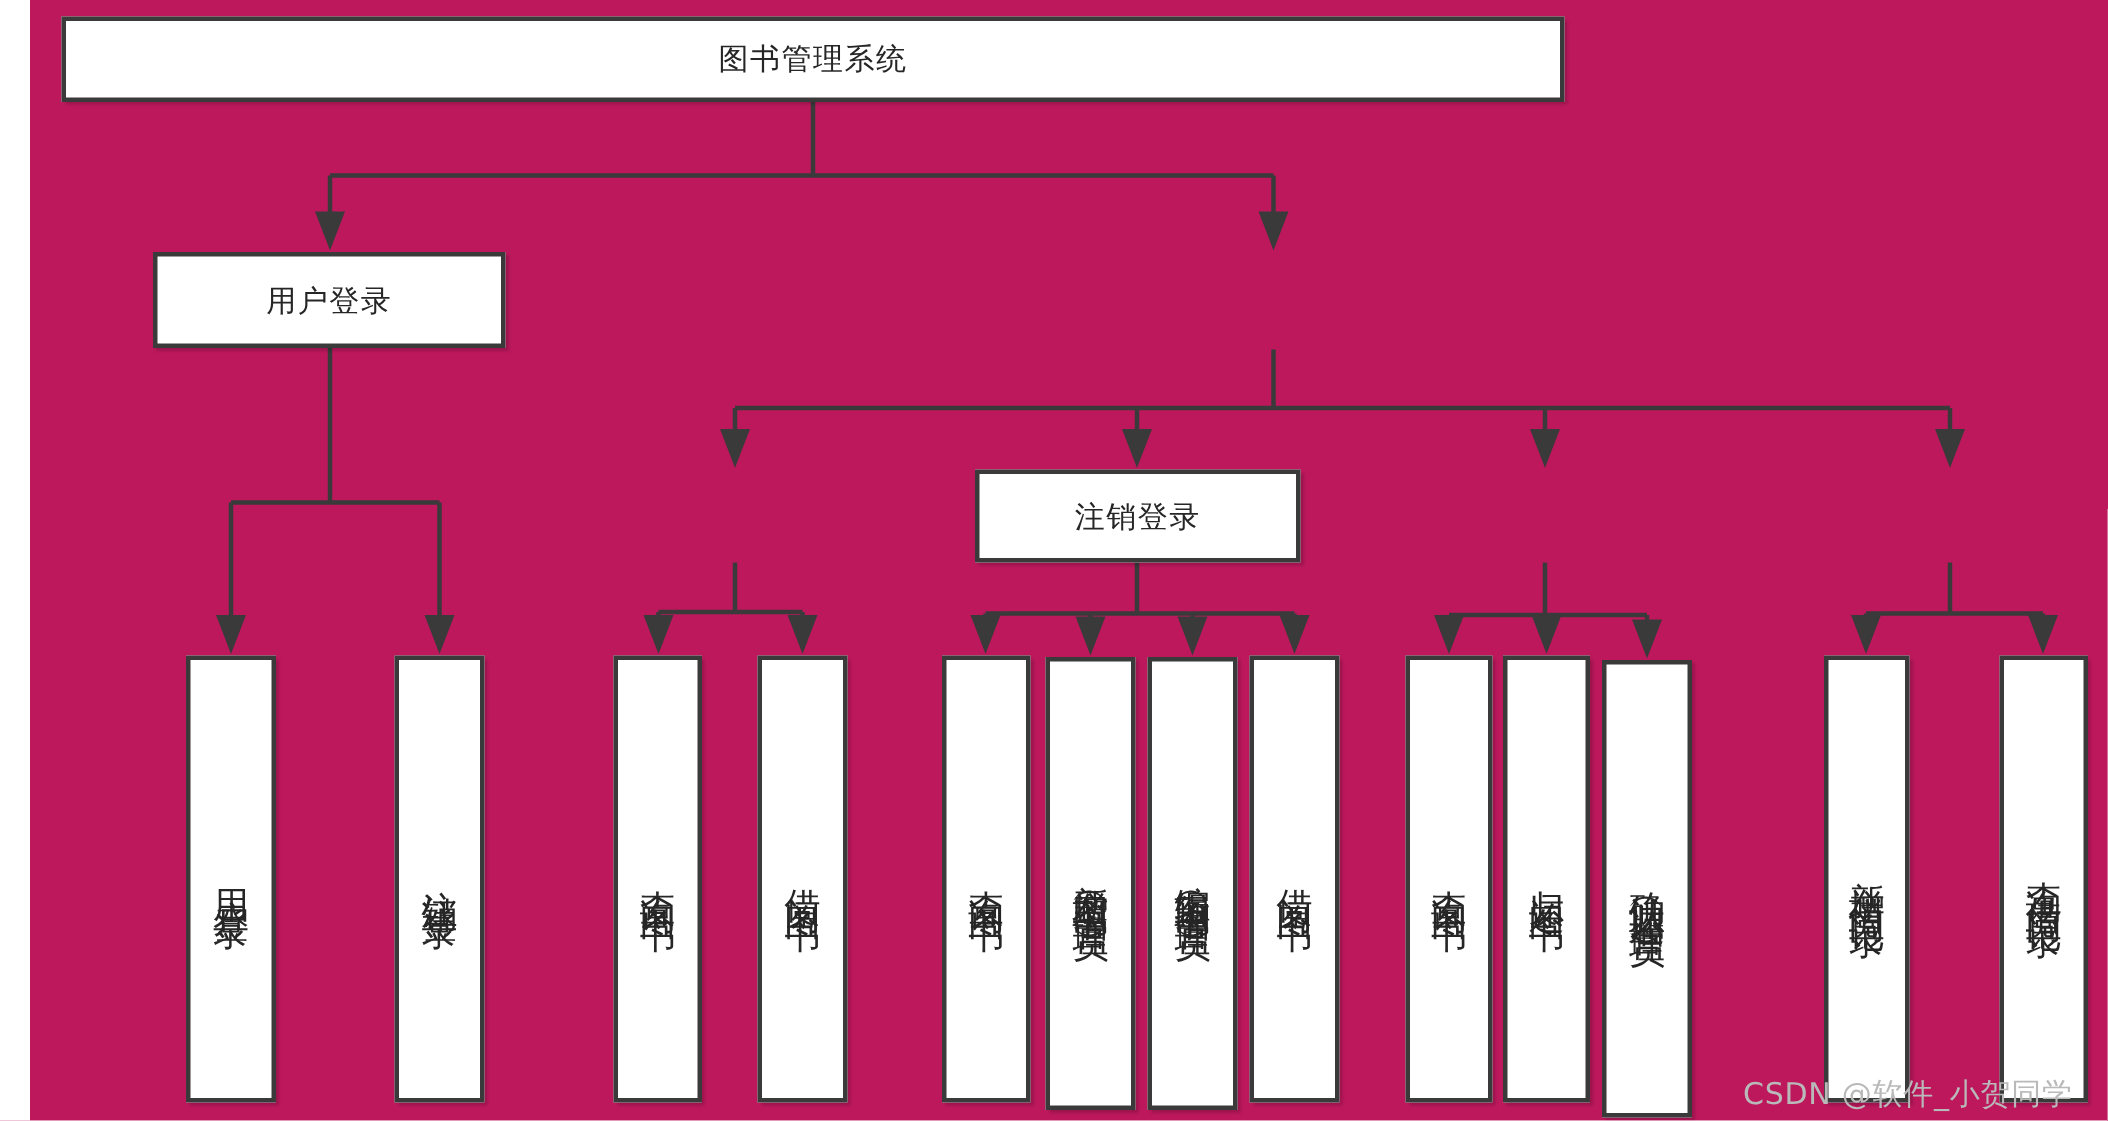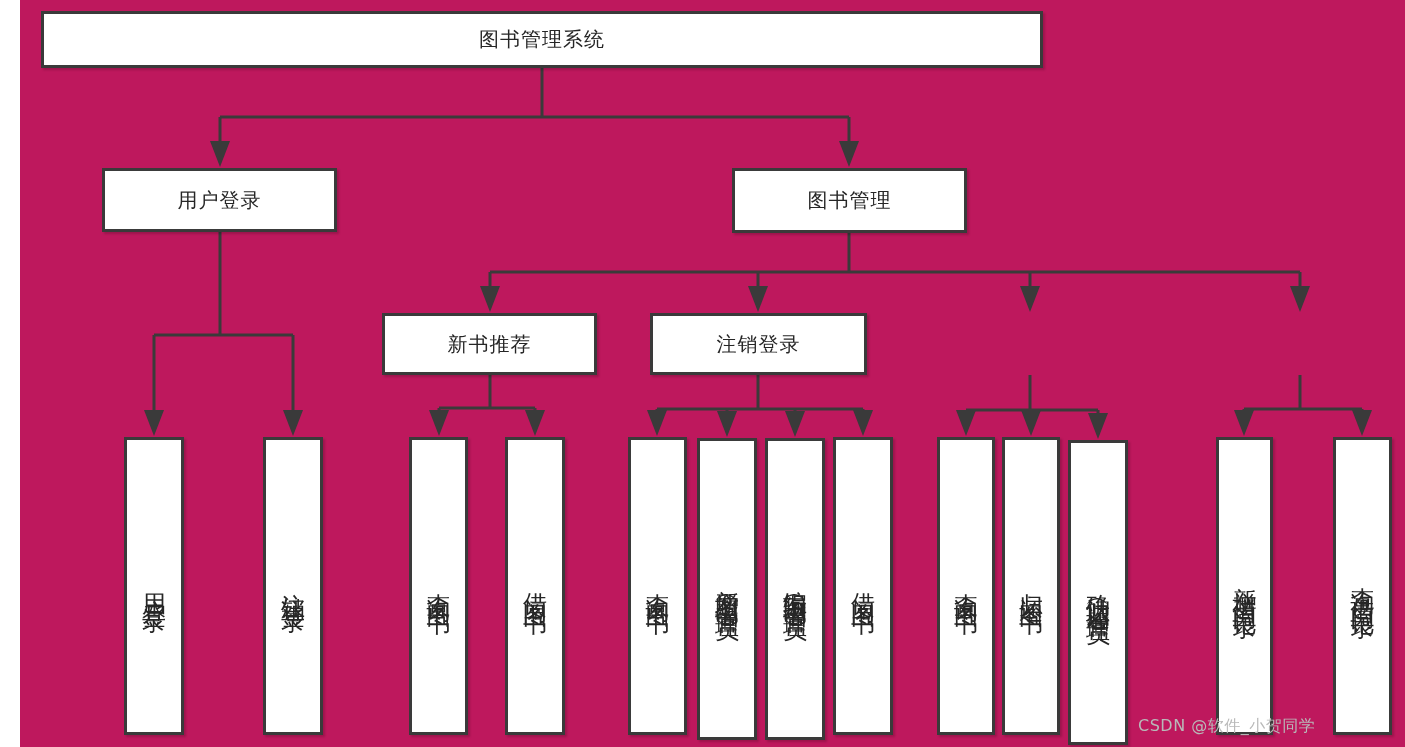--- a/index.html
+++ b/index.html
@@ -13,22 +13,22 @@
     border:3px solid #3a3a3a;display:flex;align-items:center;justify-content:center;
     box-shadow:2px 2px 2px rgba(0,0,0,0.18);z-index:2;
   }
   .node{font-size:20px;letter-spacing:1px;color:#262626;white-space:nowrap;}
   .leaf .vtext{
     writing-mode:vertical-rl;text-orientation:mixed;
     font-size:24px;letter-spacing:6px;line-height:1;color:#262626;
   }
   .leaf-long .vtext{letter-spacing:4px;}
   .watermark{
-    position:absolute;left:1118px;top:716px;z-index:5;
-    font-size:16px;color:#b9b9b9;white-space:nowrap;letter-spacing:0.5px;text-align:center;
+    position:absolute;left:1142px;top:716px;z-index:5;
+    font-size:20px;color:#b9b9b9;white-space:nowrap;letter-spacing:0.5px;text-align:center;
   }
 </style>
 </head>
 <body>
 
 <div class="stage">
 
   <svg class="connectors" width="1405" height="747" viewBox="0 0 1405 747" xmlns="http://www.w3.org/2000/svg">
     <g stroke="#3a3a3a" stroke-width="3" fill="none">
 
@@ -69,27 +69,21 @@
     </g>
   </svg>
 
   <div class="node" style="left:21px;top:11px;width:1002px;height:57px">
     <span>图书管理系统</span>
   </div>
 
   <div class="node" style="left:82px;top:168px;width:235px;height:64px">
     <span>用户登录</span>
   </div>
-  <div class="node" style="left:712px;top:168px;width:235px;height:65px">
-    <span>图书管理</span>
-  </div>
 
-  <div class="node" style="left:362px;top:313px;width:215px;height:62px">
-    <span>新书推荐</span>
-  </div>
   <div class="node" style="left:630px;top:313px;width:217px;height:62px">
     <span>注销登录</span>
   </div>
 
   <div class="leaf" style="left:104px;top:437px;width:60px;height:298px">
     <span class="vtext">用户登录</span>
   </div>
   <div class="leaf" style="left:243px;top:437px;width:60px;height:298px">
     <span class="vtext">注销登录</span>
   </div>

